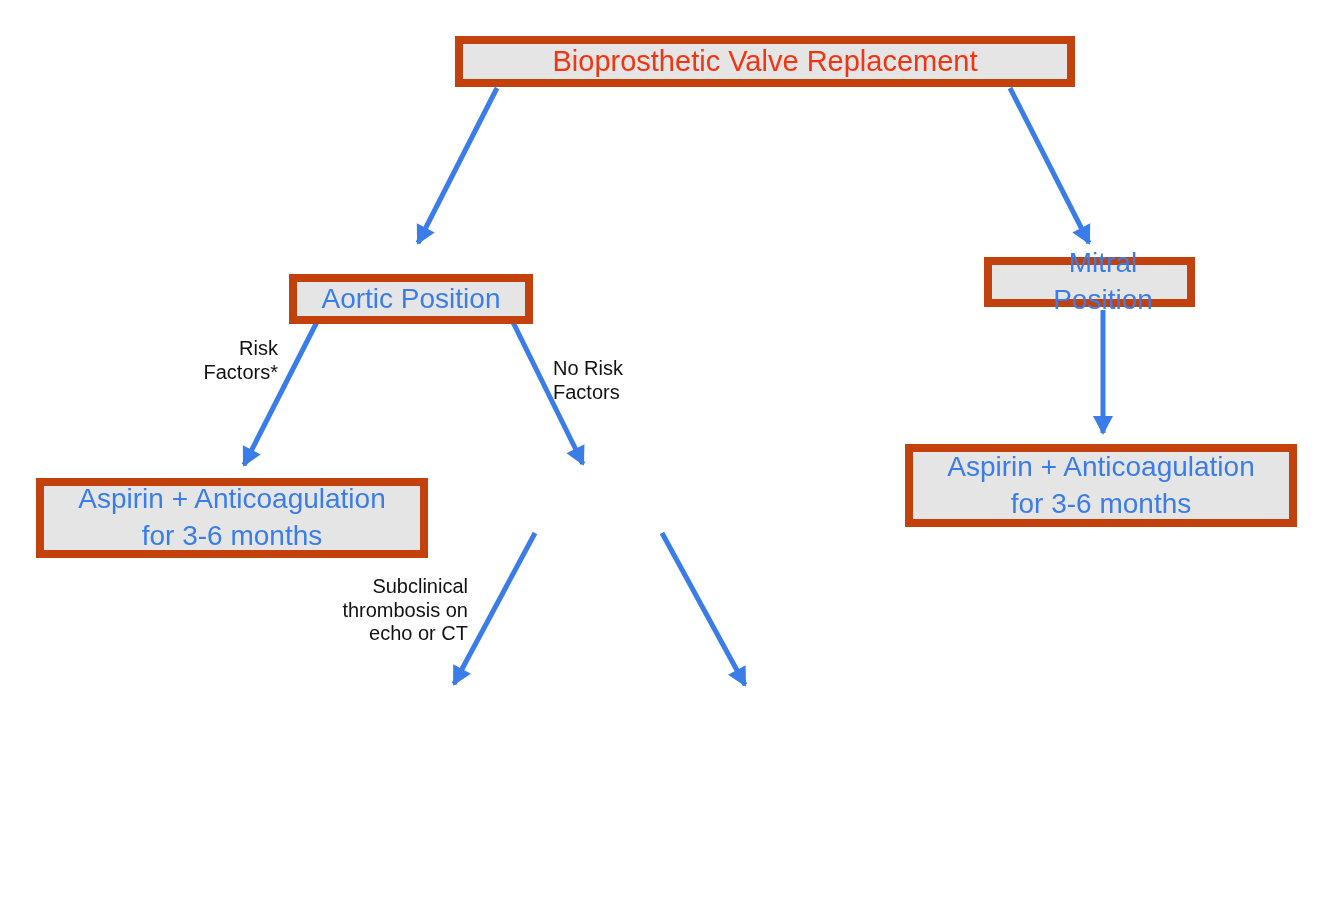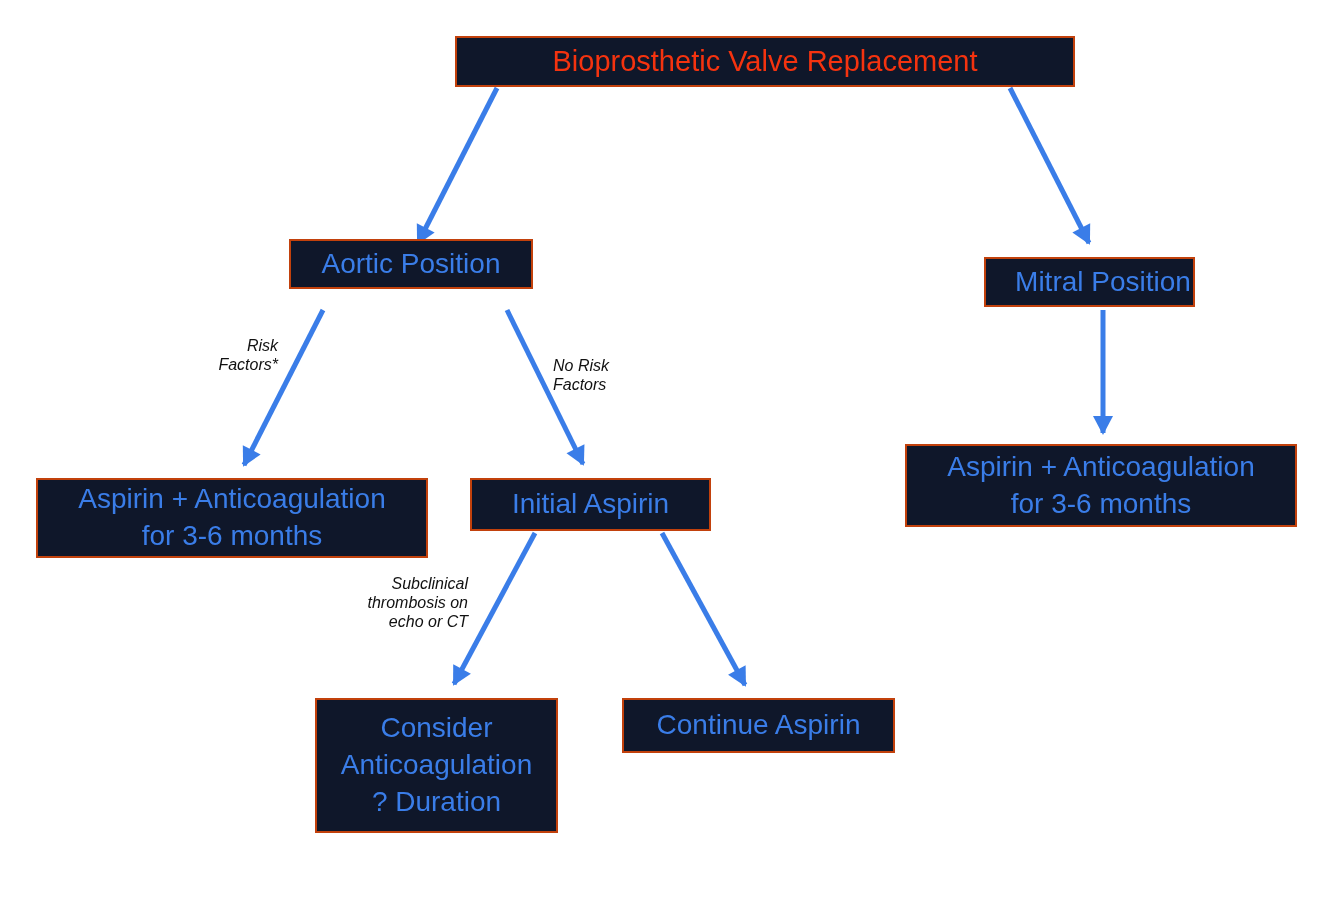--- a/index.html
+++ b/index.html
@@ -19,40 +19,39 @@
     position: absolute;
     left: 0;
     top: 0;
     width: 1335px;
     height: 900px;
     pointer-events: none;
   }
   .node {
     position: absolute;
     box-sizing: border-box;
-    background: #0f172a;
-    border: 2px solid #c2410c;
+    background: #e5e5e5;
+    border: 8px solid #c2410c;
     display: flex;
     align-items: center;
     justify-content: center;
     text-align: center;
     white-space: pre-line;
     color: #3a7de8;
     font-size: 28px;
     line-height: 1.32;
   }
   .node.title {
     color: #f5330f;
     font-size: 29px;
   }
   .edge-label {
     position: absolute;
-    font-style: italic;
     color: #111111;
-    font-size: 16px;
+    font-size: 20px;
     line-height: 1.18;
     white-space: pre-line;
   }
   .edge-label.right-align { text-align: right; }
   .edge-label.left-align  { text-align: left; }
 </style>
 </head>
 <body>
 
 <div id="canvas">
@@ -69,37 +68,32 @@
       <line x1="323" y1="310" x2="244" y2="465" marker-end="url(#ah)"></line>
       <line x1="507" y1="310" x2="583" y2="464" marker-end="url(#ah)"></line>
       <line x1="1103" y1="310" x2="1103" y2="433" marker-end="url(#ah)"></line>
       <line x1="535" y1="533" x2="454" y2="684" marker-end="url(#ah)"></line>
       <line x1="662" y1="533" x2="745" y2="685" marker-end="url(#ah)"></line>
     </g>
   </svg>
 
   <div class="node title" style="left:455px; top:36px; width:620px; height:51px;">Bioprosthetic Valve Replacement</div>
 
-  <div class="node" style="left:289px; top:239px; width:244px; height:50px;">Aortic Position</div>
+  <div class="node" style="left:289px; top:274px; width:244px; height:50px;">Aortic Position</div>
 
   <div class="node" style="left:984px; top:257px; width:211px; height:50px;padding-left:27px;">Mitral Position</div>
 
   <div class="node" style="left:36px; top:478px; width:392px; height:80px;">Aspirin + Anticoagulation
 for 3-6 months</div>
 
-  <div class="node" style="left:470px; top:478px; width:241px; height:53px;">Initial Aspirin</div>
 
   <div class="node" style="left:905px; top:444px; width:392px; height:83px;">Aspirin + Anticoagulation
 for 3-6 months</div>
 
-  <div class="node" style="left:315px; top:698px; width:243px; height:135px;">Consider
-Anticoagulation
-? Duration</div>
 
-  <div class="node" style="left:622px; top:698px; width:273px; height:55px;">Continue Aspirin</div>
 
   <div class="edge-label right-align" style="right:1057px; top:337px;">Risk
 Factors*</div>
 
   <div class="edge-label left-align" style="left:553px; top:357px;">No Risk
 Factors</div>
 
   <div class="edge-label right-align" style="right:867px; top:575px;margin-left:10px;">Subclinical
 thrombosis on
 echo or CT</div>

